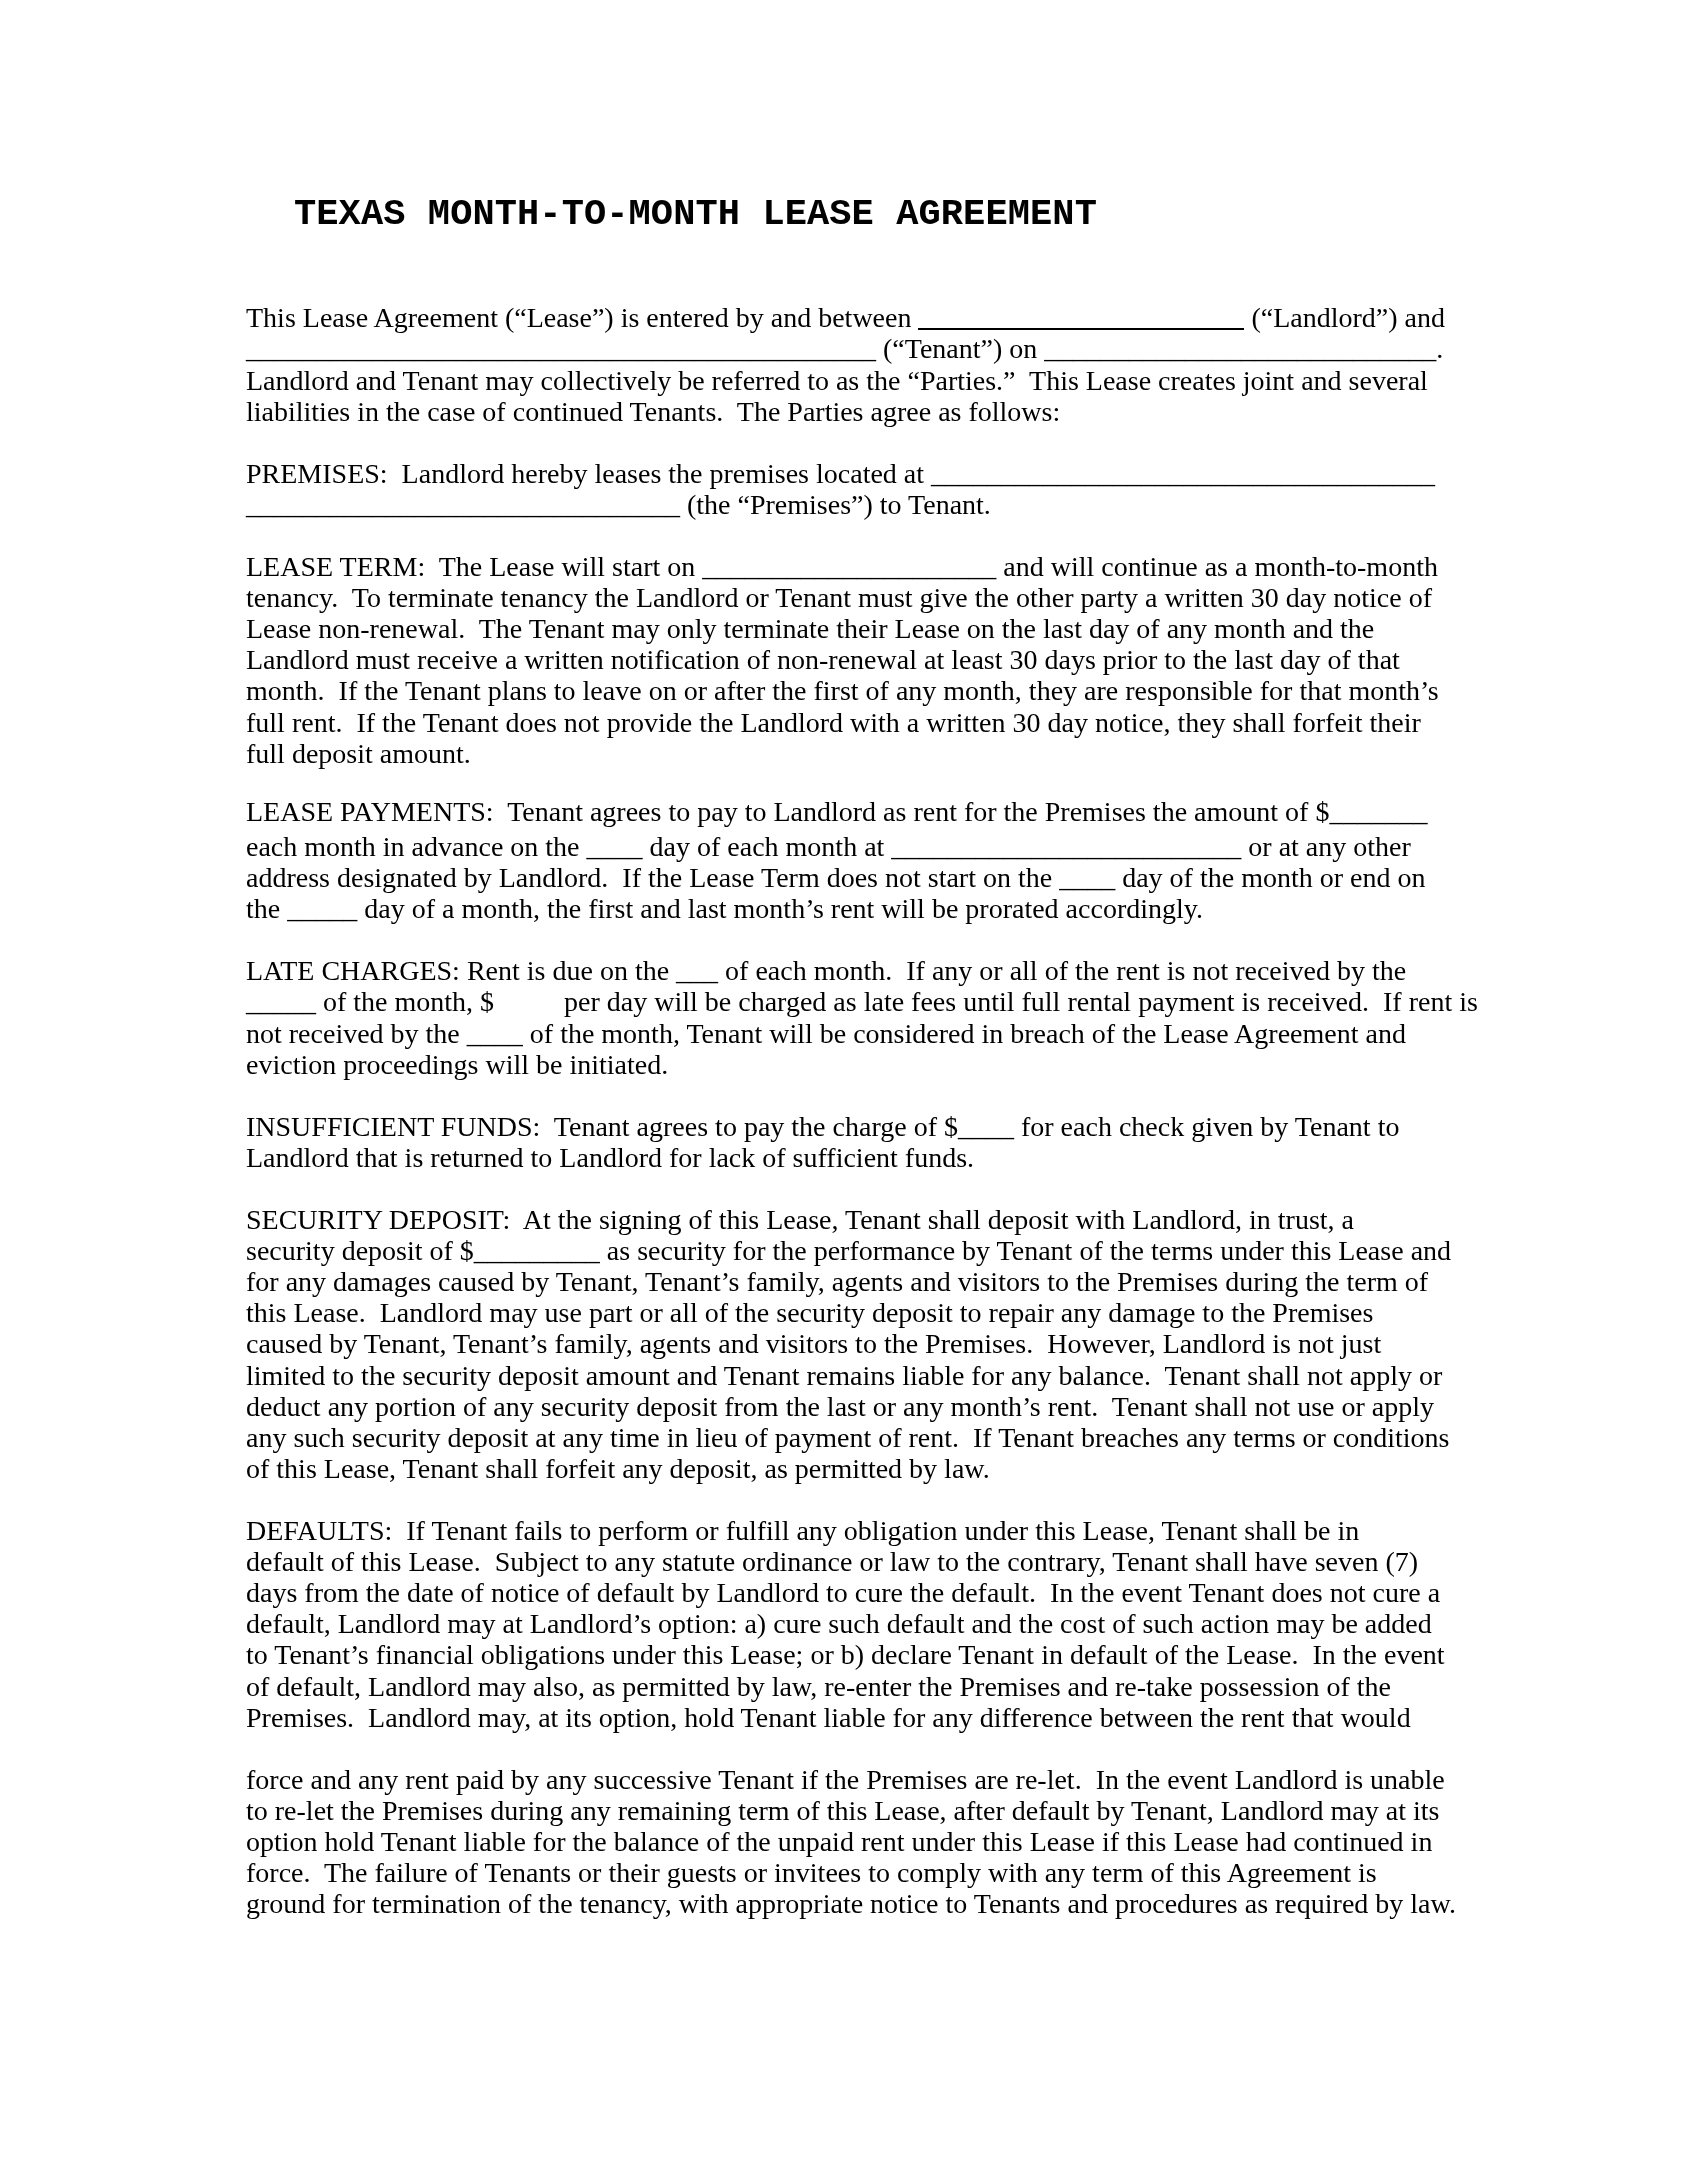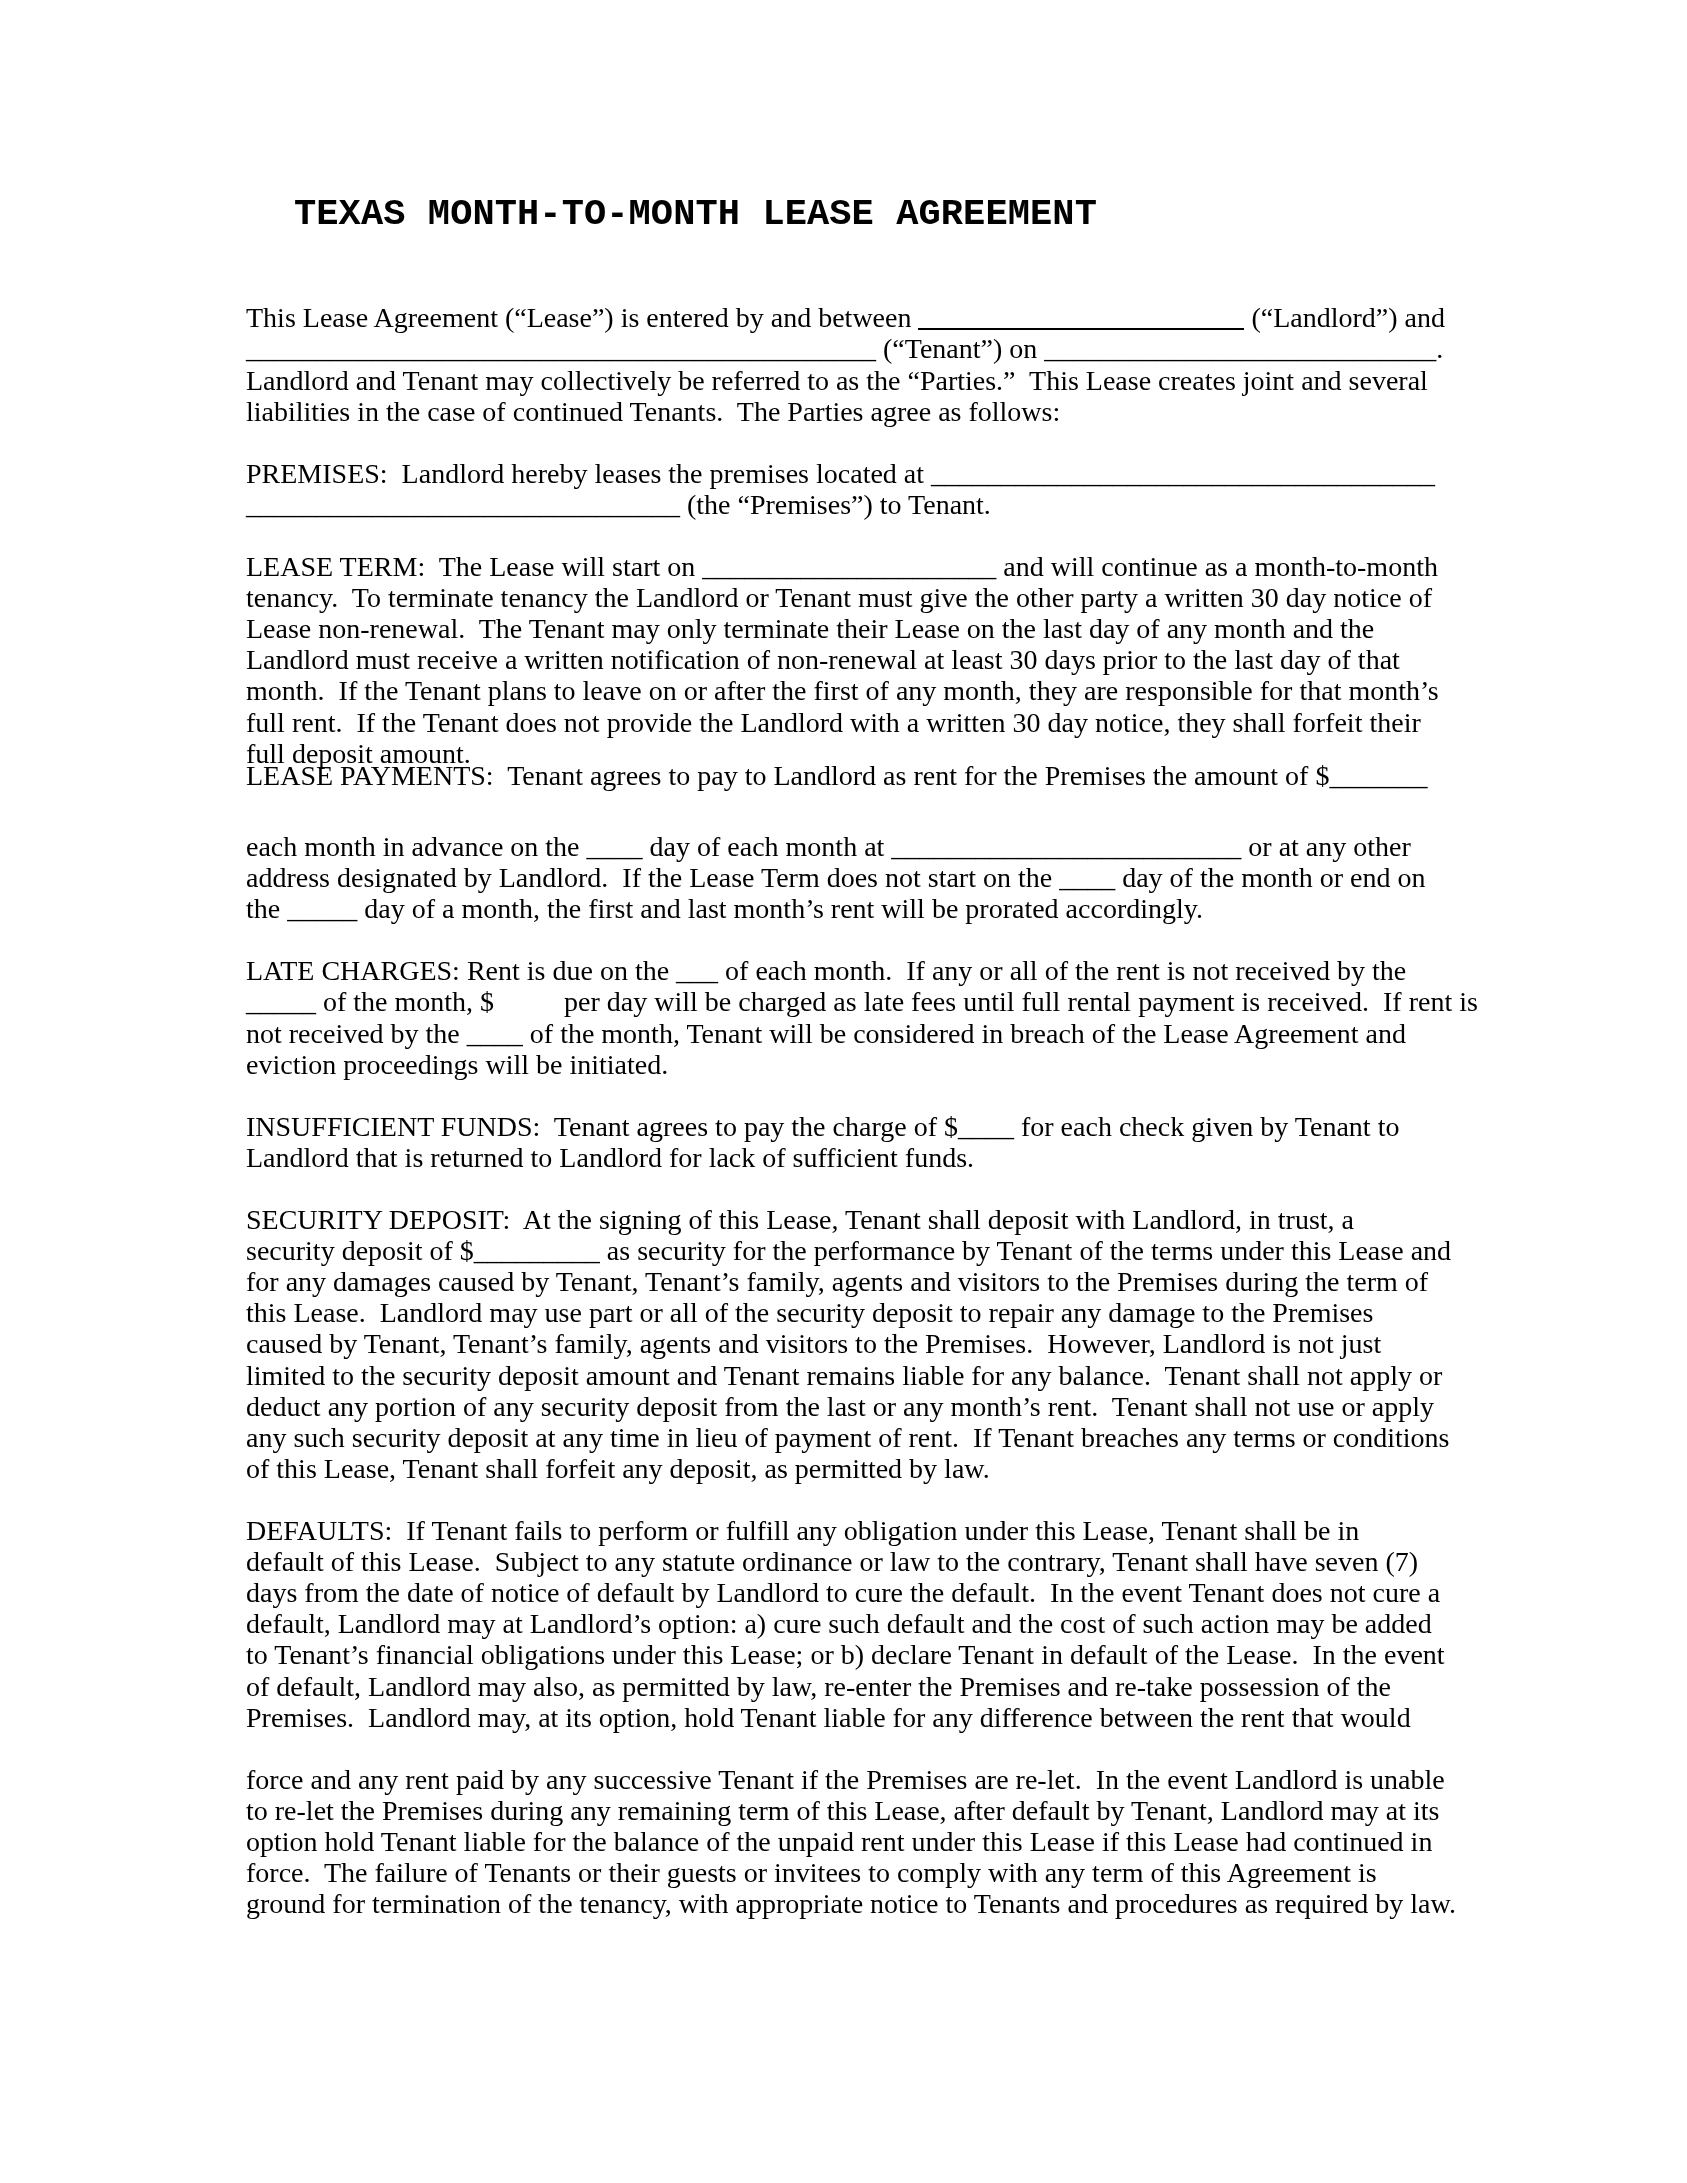--- a/index.html
+++ b/index.html
@@ -37,21 +37,21 @@
   <div class="line" style="top:489px">_______________________________ (the “Premises”) to Tenant.</div>
 
   <div class="line" style="top:551px"><b>LEASE TERM:</b><span>  The Lease will start on _____________________ and will continue as a month-to-month</span></div>
   <div class="line" style="top:582px">tenancy.  To terminate tenancy the Landlord or Tenant must give the other party a written 30 day notice of</div>
   <div class="line" style="top:613px">Lease non-renewal.  The Tenant may only terminate their Lease on the last day of any month and the</div>
   <div class="line" style="top:644px">Landlord must receive a written notification of non-renewal at least 30 days prior to the last day of that</div>
   <div class="line" style="top:675px">month.  If the Tenant plans to leave on or after the first of any month, they are responsible for that month’s</div>
   <div class="line" style="top:707px">full rent.  If the Tenant does not provide the Landlord with a written 30 day notice, they shall forfeit their</div>
   <div class="line" style="top:738px">full deposit amount.</div>
 
-  <div class="line" style="top:760px"><b>LEASE PAYMENTS:</b><span>  Tenant agrees to pay to Landlord as rent for the Premises the amount of $_______</span></div>
+  <div class="line" style="top:796px"><b>LEASE PAYMENTS:</b><span>  Tenant agrees to pay to Landlord as rent for the Premises the amount of $_______</span></div>
   <div class="line" style="top:831px">each month in advance on the ____ day of each month at _________________________ or at any other</div>
   <div class="line" style="top:862px">address designated by Landlord.  If the Lease Term does not start on the ____ day of the month or end on</div>
   <div class="line" style="top:893px">the _____ day of a month, the first and last month’s rent will be prorated accordingly.</div>
 
   <div class="line" style="top:955px"><b>LATE CHARGES:</b><span> Rent is due on the ___ of each month.  If any or all of the rent is not received by the</span></div>
   <div class="line" style="top:986px">_____ of the month, $          per day will be charged as late fees until full rental payment is received.  If rent is</div>
   <div class="line" style="top:1018px">not received by the ____ of the month, Tenant will be considered in breach of the Lease Agreement and</div>
   <div class="line" style="top:1049px">eviction proceedings will be initiated.</div>
 
   <div class="line" style="top:1111px"><b>INSUFFICIENT FUNDS:</b><span>  Tenant agrees to pay the charge of $____ for each check given by Tenant to</span></div>

